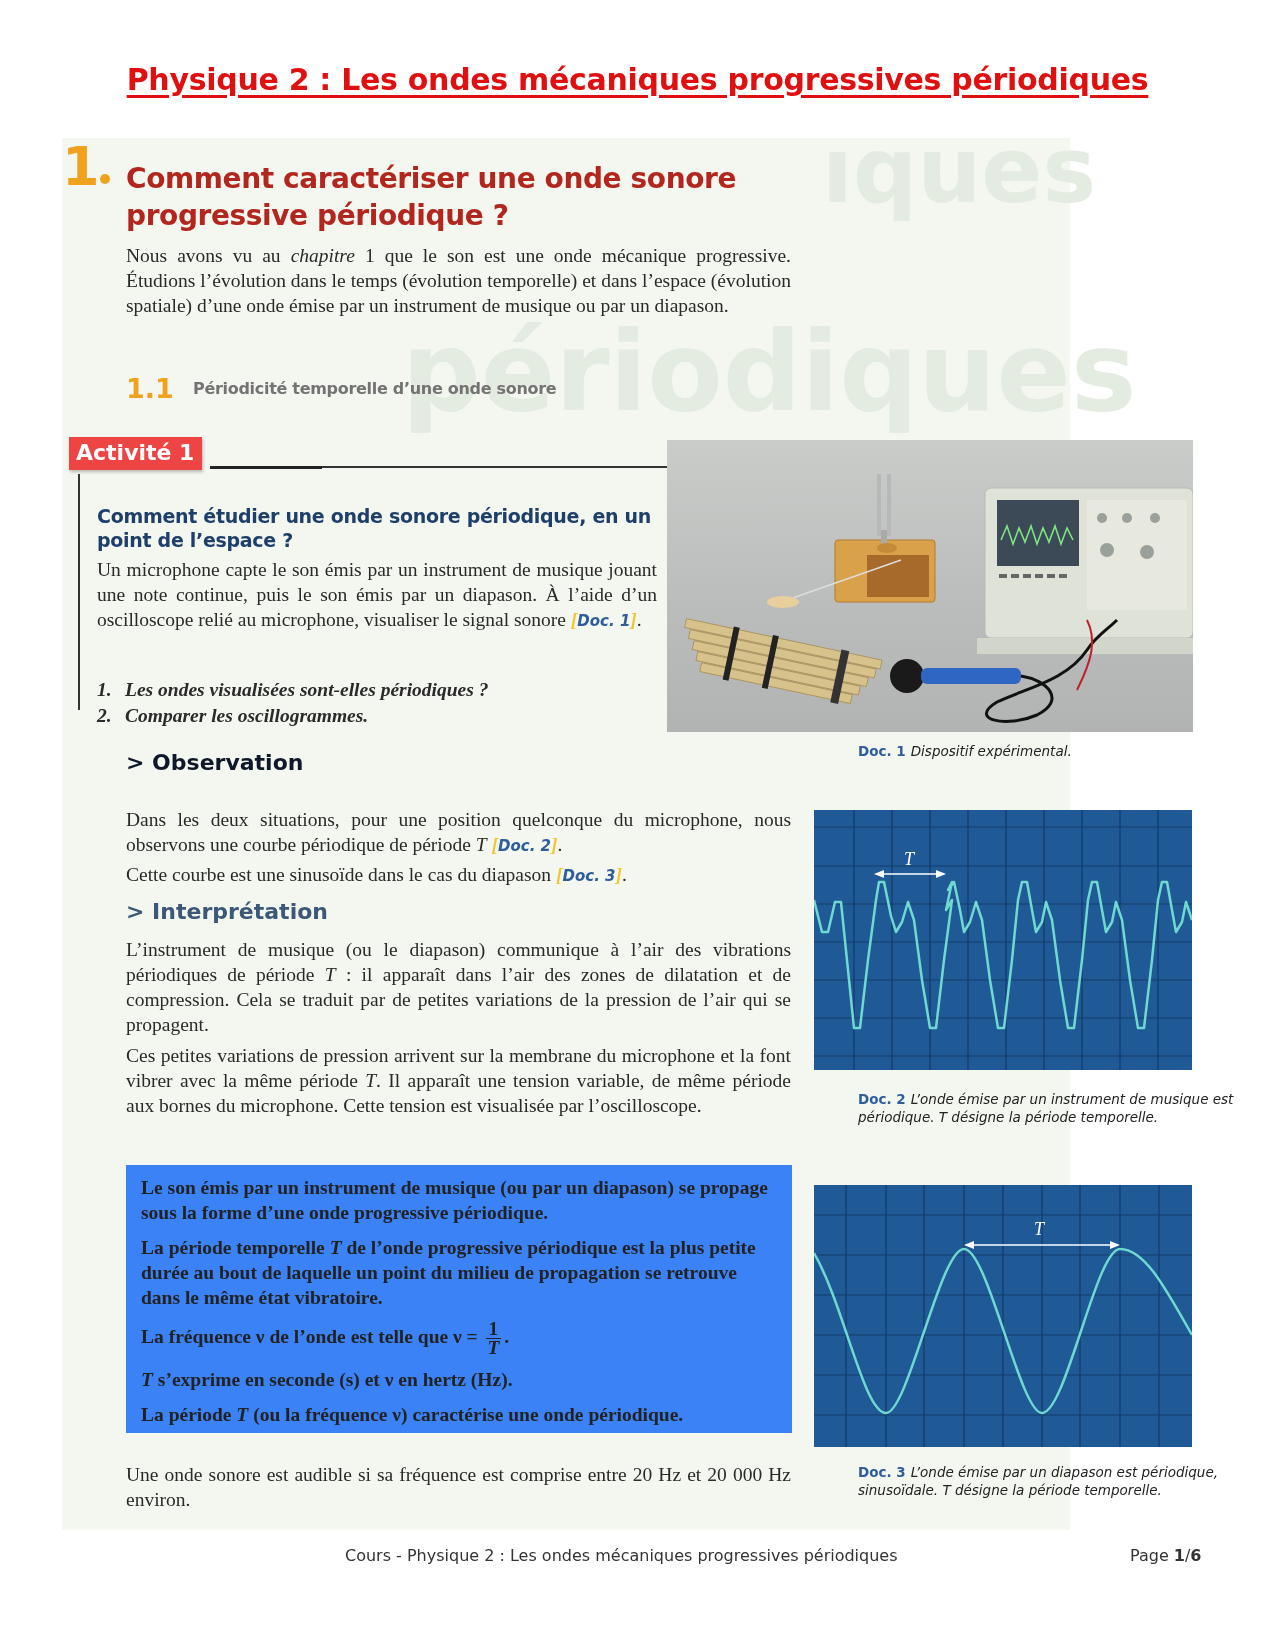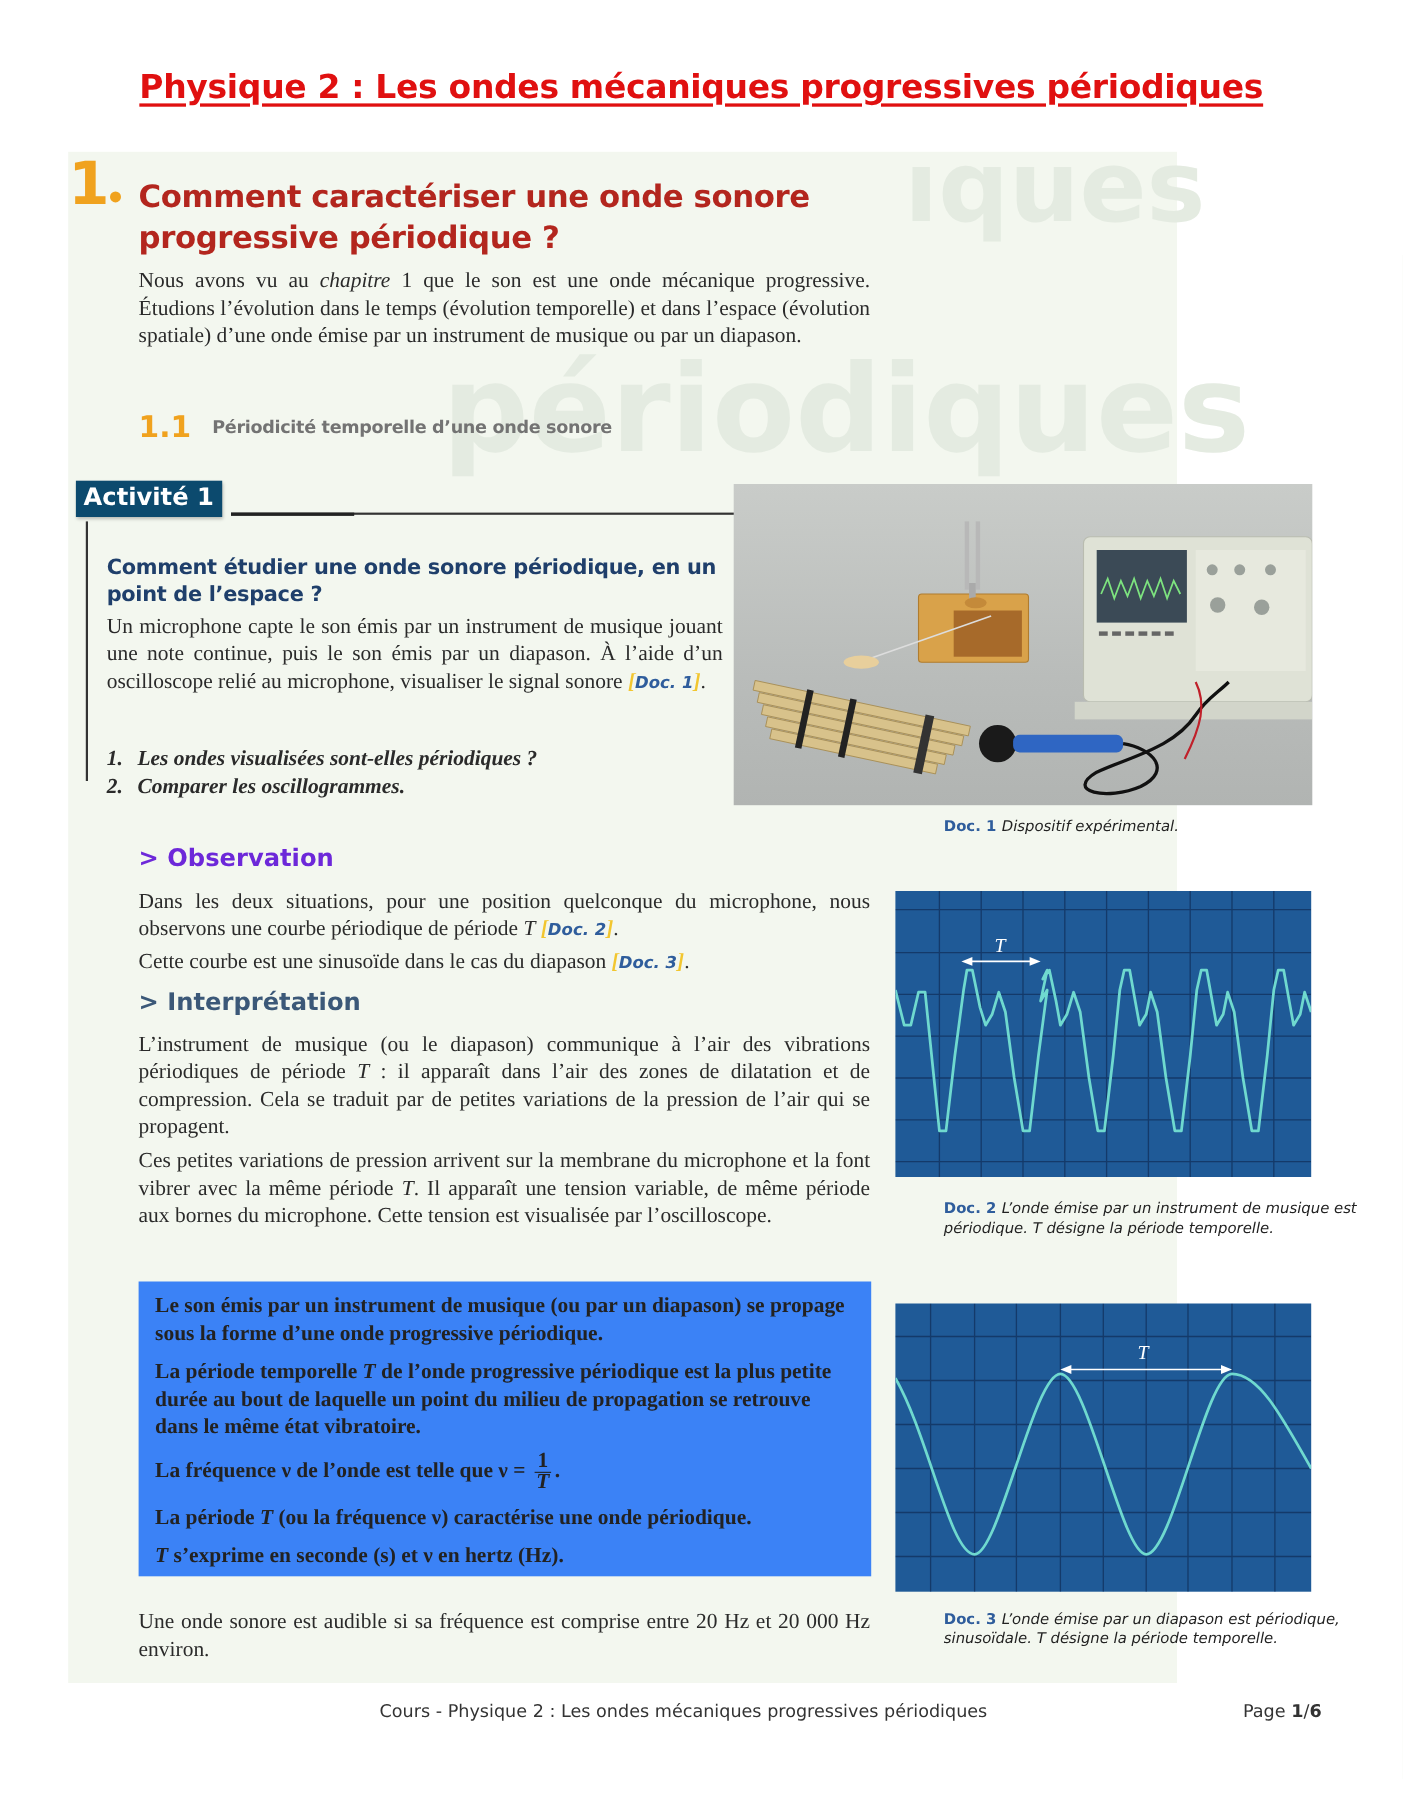--- a/index.html
+++ b/index.html
@@ -43,21 +43,21 @@
     position: absolute; left: 126px; top: 373px; font-family: "DejaVu Sans", sans-serif;
     font-weight: bold; font-size: 27px; color: #f0a21e;
   }
   .sub-title {
     position: absolute; left: 193px; top: 379px; font-family: "DejaVu Sans", sans-serif;
     font-weight: bold; font-size: 16px; color: #737373; letter-spacing: -0.3px;
   }
 
   .act-badge {
     position: absolute; left: 69px; top: 437px; padding: 3px 8px 5px 7px;
-    background: #0c4a6e; color: #fff; font-family: "DejaVu Sans", sans-serif;
+    background: #ef4444; color: #fff; font-family: "DejaVu Sans", sans-serif;
     font-weight: bold; font-size: 22px; box-shadow: 1px 2px 3px rgba(0,0,0,0.25);
   }
   .act-line { position: absolute; left: 210px; top: 466px; width: 465px; height: 2px; background: #333; }
   .act-line2 { position: absolute; left: 210px; top: 466px; width: 112px; height: 3px; background: #222; }
   .act-vbar { position: absolute; left: 78px; top: 474px; width: 2px; height: 236px; background: #333; }
 
   .act-q {
     position: absolute; left: 97px; top: 504px; width: 560px;
     font-family: "DejaVu Sans", sans-serif; font-weight: bold; font-size: 19px;
     line-height: 24px; color: #1f3f6b; letter-spacing: -0.3px;
@@ -74,22 +74,22 @@
     background: linear-gradient(180deg, #c9ccc9 0%, #b9bcba 60%, #b1b4b2 100%);
     overflow: hidden;
   }
   .caption {
     position: absolute; font-family: "DejaVu Sans", sans-serif; font-style: italic;
     font-size: 13.5px; line-height: 18px; color: #222; margin-left: 44px;
   }
   .caption .cap-doc { font-style: normal; font-weight: bold; color: #2f5d9c; margin-right: 5px; }
 
   .h-obs {
-    position: absolute; left: 126px; top: 768px; font-family: "DejaVu Sans", sans-serif;
-    font-weight: bold; font-size: 22px; color: #6d28d9;
+    position: absolute; left: 126px; top: 750px; font-family: "DejaVu Sans", sans-serif;
+    font-weight: bold; font-size: 22px; color: #0f172a;
   }
   .p-obs1 { position: absolute; left: 126px; top: 807px; width: 665px; text-align: justify; }
   .p-obs2 { position: absolute; left: 126px; top: 862px; width: 665px; }
   .h-int {
     position: absolute; left: 126px; top: 899px; font-family: "DejaVu Sans", sans-serif;
     font-weight: bold; font-size: 22px; color: #3b5878;
   }
   .p-int1 { position: absolute; left: 126px; top: 937px; width: 665px; text-align: justify; }
   .p-int2 { position: absolute; left: 126px; top: 1043px; width: 665px; text-align: justify; }
 
@@ -238,22 +238,22 @@
     <polygon points="132,64 122,60 122,68" fill="#fff"></polygon>
     <text x="90" y="55" fill="#fff" font-family="Liberation Serif, serif" font-style="italic" font-size="18">T</text>
   </svg>
 </div>
 <div class="caption" style="left:814px;top:1090px;width:380px;"><span class="cap-doc">Doc. 2</span><span>L’onde émise par un instrument de musique est périodique. T désigne la période temporelle.</span></div>
 
 <div class="yellow-box">
   <div class="yb-p">Le son émis par un instrument de musique (ou par un diapason) se propage sous la forme d’une onde progressive périodique.</div>
   <div class="yb-p"><span>La période temporelle </span><i>T</i><span> de l’onde progressive périodique est la plus petite durée au bout de laquelle un point du milieu de propagation se retrouve dans le même état vibratoire.</span></div>
   <div class="yb-p"><span>La fréquence ν de l’onde est telle que ν = </span><span class="frac"><span class="num">1</span><span class="den">T</span></span><span>.</span></div>
+  <div class="yb-p"><i>T</i><span> s’exprime en seconde (s) et ν en hertz (Hz).</span></div>
   <div class="yb-p"><span>La période </span><i>T</i><span> (ou la fréquence ν) caractérise une onde périodique.</span></div>
-  <div class="yb-p"><i>T</i><span> s’exprime en seconde (s) et ν en hertz (Hz).</span></div>
 </div>
 
 <div class="scope" style="left:814px;top:1185px;width:378px;height:262px;">
   <svg width="378" height="262" viewBox="0 0 378 262">
     <g stroke="#143a6a" stroke-width="1.2">
       <line x1="0" y1="30" x2="378" y2="30"></line>
         <line x1="0" y1="70" x2="378" y2="70"></line>
         <line x1="0" y1="110" x2="378" y2="110"></line>
       <line x1="0" y1="150" x2="378" y2="150"></line>
         <line x1="0" y1="190" x2="378" y2="190"></line>

